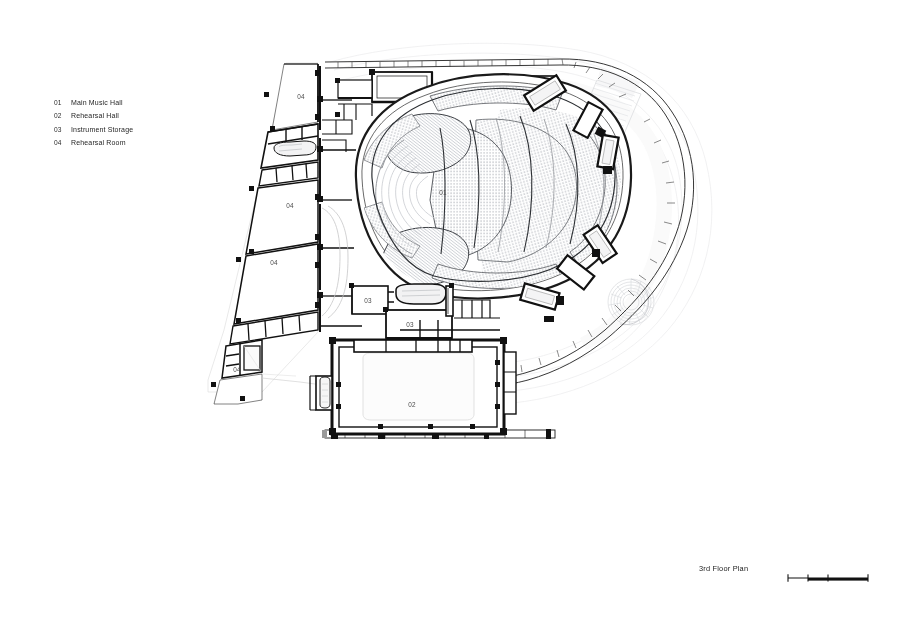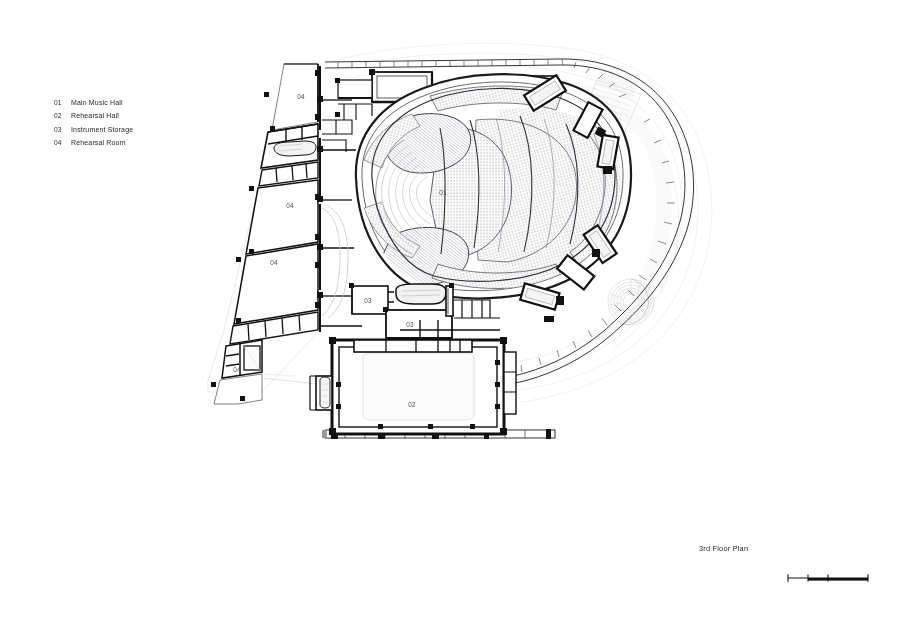--- a/index.html
+++ b/index.html
@@ -44,21 +44,21 @@
   }
   .legend-label {
     font-size: 7.0px;
     letter-spacing: 0.15px;
     color: #1f1f1f;
   }
   
   #caption {
     position: absolute;
     left: 699px;
-    top: 544px;
+    top: 564px;
     font-size: 7.4px;
     letter-spacing: 0.2px;
     color: #1a1a1a;
     white-space: nowrap;
   }
   #scalebar {
     position: absolute;
     left: 786px;
     top: 570px;
     width: 84px;

